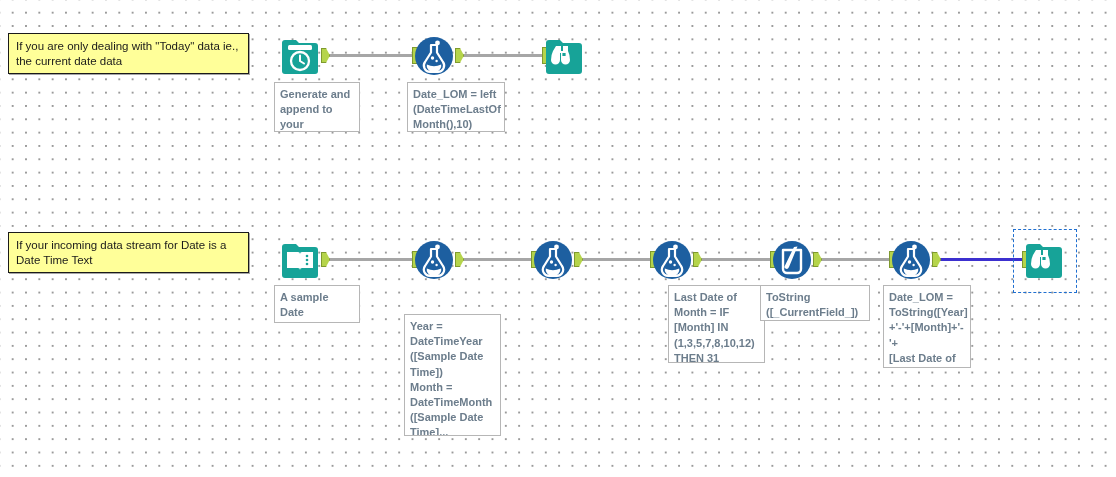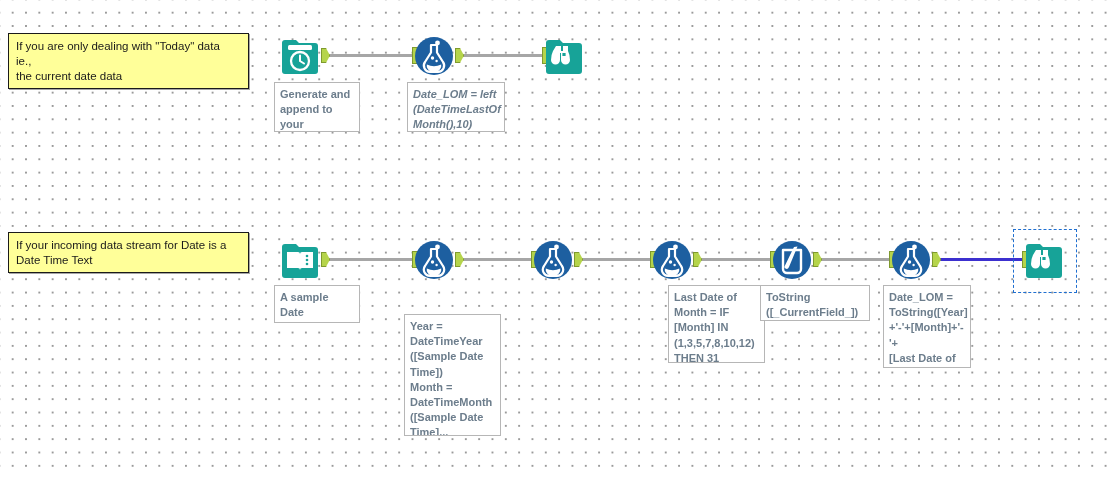--- a/index.html
+++ b/index.html
@@ -20,21 +20,21 @@
   }
 
   
   .comment {
     position: absolute;
     background: #ffff99;
     border: 1px solid #1a1a1a;
     color: #1a1a1a;
     font-size: 11.5px;
     line-height: 15px;
-    padding: 5px 15px 4px 7px;
+    padding: 5px 0 4px 7px;
     white-space: pre-line;
     box-shadow: 1px 1px 0 rgba(0,0,0,0.35);
   }
 
   
   .toollabel {
     position: absolute;
     background: #ffffff;
     border: 1px solid #b6b6b6;
     color: #6c7d8c;
@@ -183,21 +183,21 @@
       <path d="M12.8 28.5 q7.2 3.4 14.4 0 a6.2 6.2 0 0 1 -5.4 7.3 h-3.6 a6.2 6.2 0 0 1 -5.4 -7.3 z" fill="#ffffff"></path>
     </svg></span></div>
     <div class="tool selected" style="left: 1024px; top: 240px;"><span><svg viewBox="0 0 40 40" xmlns="http://www.w3.org/2000/svg">
       <path d="M2 7 a3 3 0 0 1 3-3 h11 l3 3 h16 a3 3 0 0 1 3 3 v25 a3 3 0 0 1 -3 3 h-30 a3 3 0 0 1 -3 -3 z" fill="#17a398"></path>
       <path d="M12 10 h5 v5 l2 0 v-5 h5 v5 q2 4 2 9 a4.5 4.5 0 0 1 -9 0 v-7 h-1 v7 a4.5 4.5 0 0 1 -9 0 q0-5 2-9 z" fill="#ffffff"></path>
       <rect x="18.4" y="17" width="3.2" height="3" fill="#17a398"></rect>
     </svg></span></div>
     <div class="toollabel" style="left: 274px; top: 82px; width: 86px; height: 50px;">Generate and
 append to your
 data stream</div>
-    <div class="toollabel" style="left: 407px; top: 82px; width: 98px; height: 50px; font-style: italic;">Date_LOM = left
+    <div class="toollabel" style="left: 407px; top: 82px; width: 98px; height: 50px;">Date_LOM = left
 (DateTimeLastOf
 Month(),10)</div>
     <div class="toollabel" style="left: 274px; top: 285px; width: 86px; height: 38px;">A sample Date
 Time (text)  to
 process</div>
     <div class="toollabel" style="left: 404px; top: 285px; width: 97px; height: 122px; margin-top: 29px;">Year =
 DateTimeYear
 ([Sample Date
 Time])
 Month =

